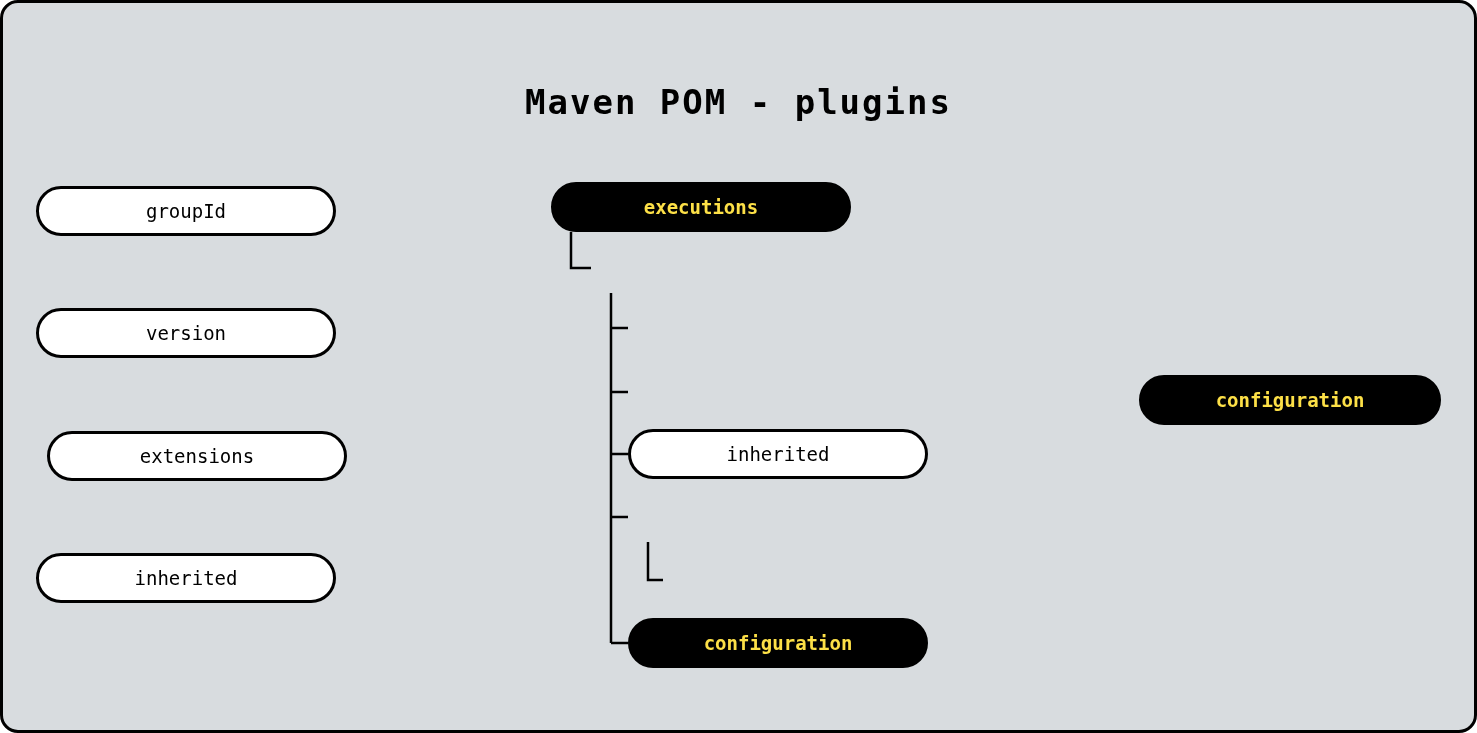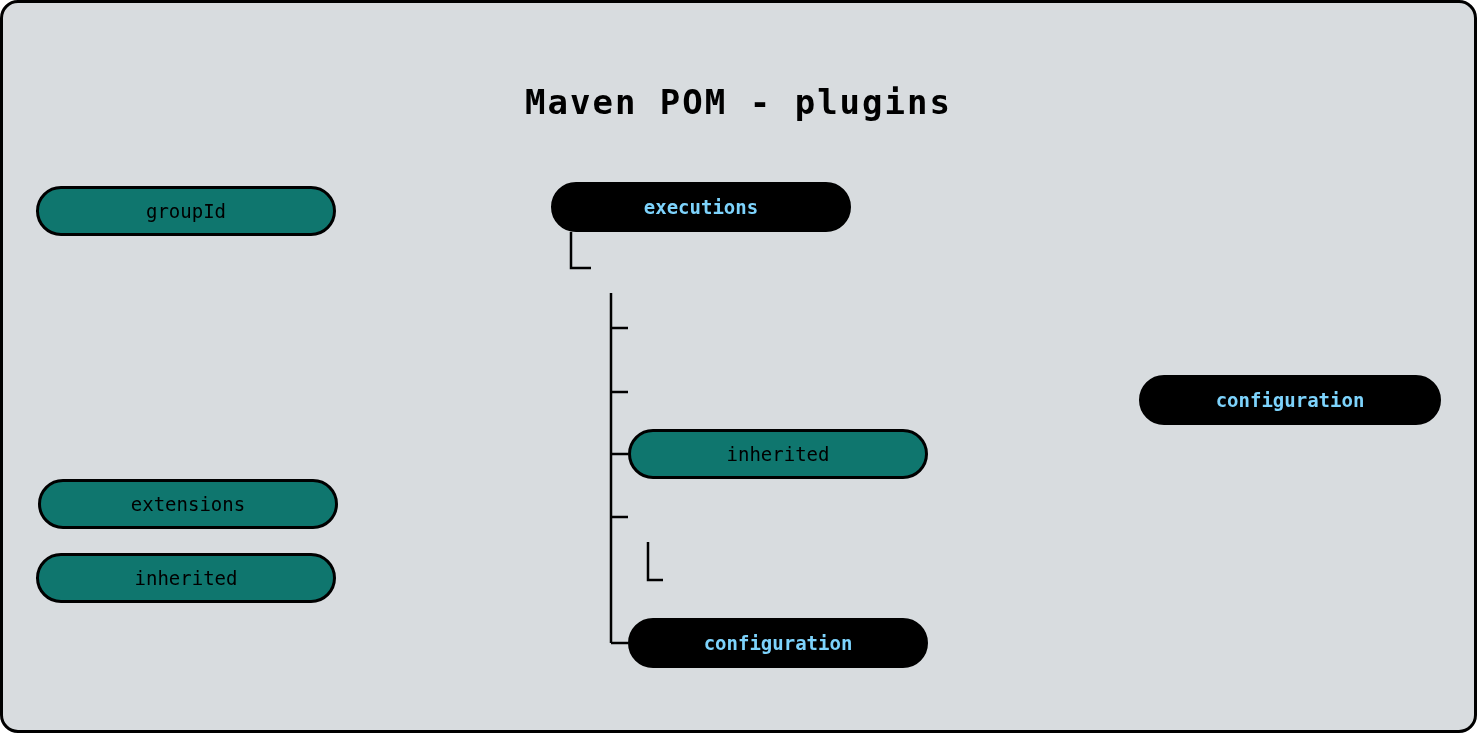--- a/index.html
+++ b/index.html
@@ -31,22 +31,22 @@
     height: 50px;
     width: 300px;
     border: 3px solid #000;
     border-radius: 25px;
     display: flex;
     align-items: center;
     justify-content: center;
     font-size: 19px;
     white-space: nowrap;
   }
-  .node.gray { background: #0f766e; color: #000; font-weight: 400; }
-  .node.black { background: #000; color: #7dd3fc; font-weight: 700; text-align: center; }
+  .node.gray { background: #ffffff; color: #000; font-weight: 400; }
+  .node.black { background: #000; color: #fde047; font-weight: 700; text-align: center; }
   .connectors {
     position: absolute;
     left: 0; top: 0;
     width: 1477px; height: 733px;
     pointer-events: none;
   }
   .connectors path { stroke: #000; stroke-width: 2.5; fill: none; }
 </style>
 </head>
 <body>
@@ -64,21 +64,22 @@
     <path d="M 608 325 L 625 325"></path>
     <path d="M 608 389 L 625 389"></path>
     <path d="M 608 451 L 625 451"></path>
     <path d="M 608 514 L 625 514"></path>
     <path d="M 608 640 L 625 640"></path>
 
     <path d="M 645 539 L 645 577 L 660 577"></path>
   </svg>
 
   <div class="node gray" style="left:33px; top:183px;">groupId</div>
-  <div class="node gray" style="left:35px; top:428px;margin-top:48px;">extensions</div>
+  <div class="node gray" style="left:33px; top:305px;">version</div>
+  <div class="node gray" style="left:44px; top:428px;">extensions</div>
   <div class="node gray" style="left:33px; top:550px;">inherited</div>
 
   <div class="node black" style="left:548px; top:179px;">executions</div>
   <div class="node gray" style="left:625px; top:426px;">inherited</div>
   <div class="node black" style="left:625px; top:615px;">configuration</div>
 
   <div class="node black" style="left:1136px; top:372px; width:302px;">configuration</div>
 
 </div>
 

